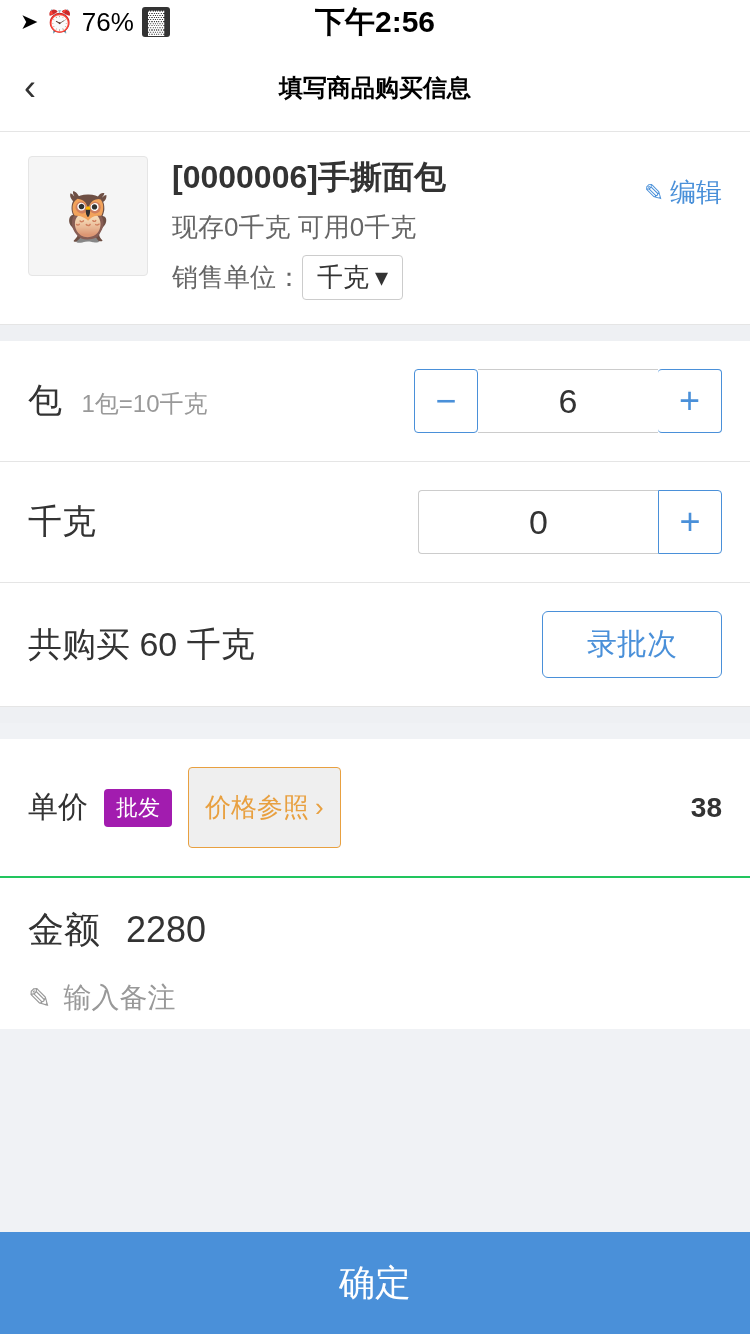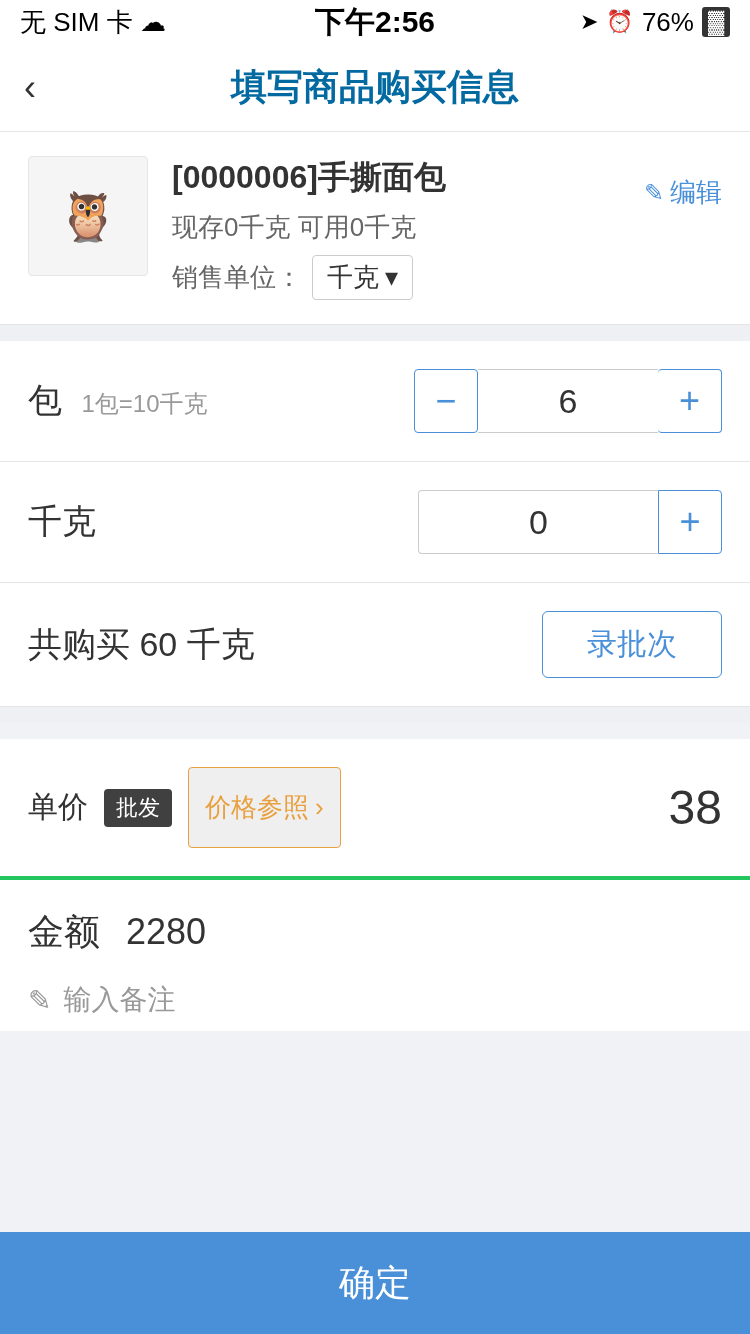--- a/index.html
+++ b/index.html
@@ -38,23 +38,23 @@
       position: relative;
     }
     .nav-back {
       position: absolute;
       left: 24px;
       font-size: 36px;
       color: #333;
       cursor: pointer;
     }
     .nav-title {
-      font-size: 36px;
+      font-size: 24px;
       font-weight: 600;
-      color: #0369a1;
+      color: #000000;
     }
 
     
     .product-card {
       background: #fff;
       padding: 24px 28px;
       display: flex;
       align-items: flex-start;
       gap: 24px;
       border-bottom: 1px solid #e5e5e5;
@@ -84,21 +84,21 @@
     .product-stock {
       font-size: 26px;
       color: #666;
       margin-bottom: 10px;
     }
     .product-unit {
       font-size: 26px;
       color: #666;
       display: flex;
       align-items: center;
-      gap: 10px;
+      gap: 0;
     }
     .unit-dropdown {
       border: 1px solid #ccc;
       border-radius: 4px;
       padding: 4px 14px;
       font-size: 26px;
       color: #333;
       background: #fff;
       display: flex;
       align-items: center;
@@ -200,54 +200,54 @@
       font-size: 30px;
       background: #fff;
       cursor: pointer;
     }
 
     
     .price-section {
       background: #fff;
       margin-top: 16px;
       padding: 28px 28px;
-      border-bottom: 4px solid #22c55e;
+      border-bottom: 2px solid #22c55e;
     }
     .price-row {
       display: flex;
       align-items: center;
       gap: 16px;
     }
     .price-label {
       font-size: 30px;
       color: #333;
     }
     .price-tag {
-      background: #404040;
+      background: #a21caf;
       color: #fff;
       font-size: 22px;
       padding: 4px 12px;
       border-radius: 4px;
     }
     .price-ref-btn {
       border: 1px solid #e8a040;
       color: #e8a040;
       font-size: 26px;
       padding: 22px 16px;
       border-radius: 4px;
       display: flex;
       align-items: center;
       gap: 6px;
       cursor: pointer;
     }
     .price-value {
       margin-left: auto;
-      font-size: 48px;
-      color: #333;
-      font-weight: 400;
+      font-size: 28px;
+      color: #333;
+      font-weight: 700;
     }
     .amount-text {
       font-size: 36px;
       color: #333;
       font-weight: 500;
       margin-bottom: 16px;
     }
     .remark-row {
       display: flex;
       align-items: center;
@@ -282,23 +282,20 @@
       background: #f0f2f5;
       padding-bottom: 100px;
     }
   </style>
 </head>
 <body>
 
 <div class="page-wrapper">
 
   <div class="status-bar">
-    <div class="status-left">
-      <span>无 SIM 卡 ☁</span>
-    </div>
     <span class="status-center">下午2:56</span>
     <div class="status-right">
       <span style="font-size:22px;">➤</span>
       <span style="font-size:22px;">⏰</span>
       <span>76%</span>
       <span style="font-size:22px; background:#333; color:#fff; padding:2px 6px; border-radius:3px;">▓</span>
     </div>
   </div>
 
   <div class="nav-bar">

